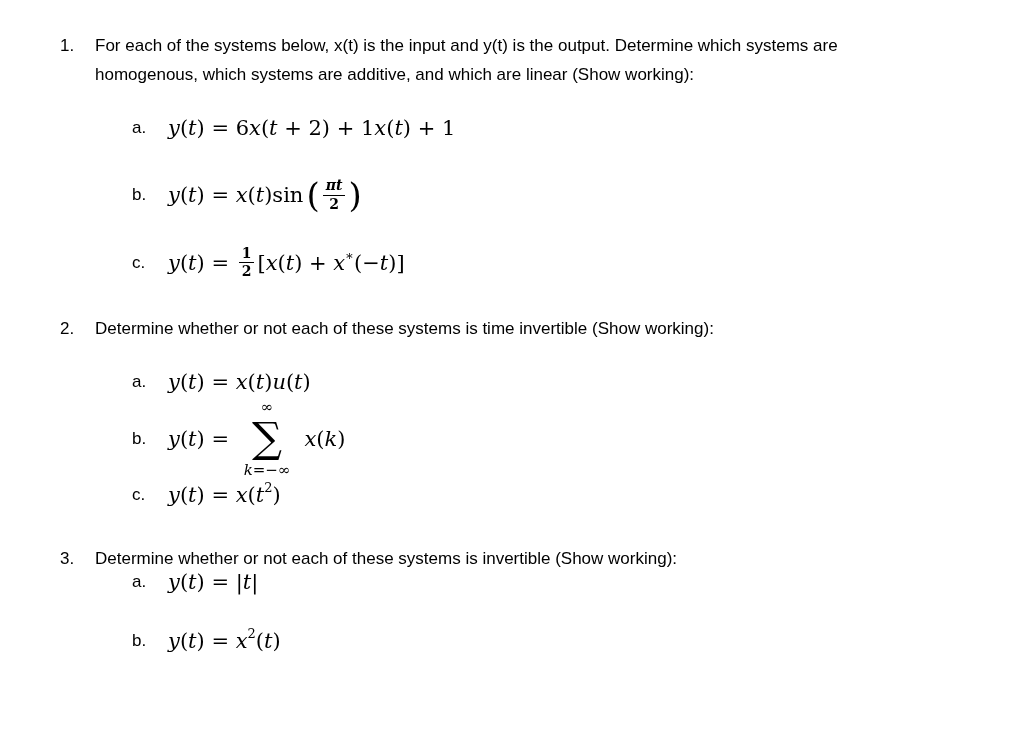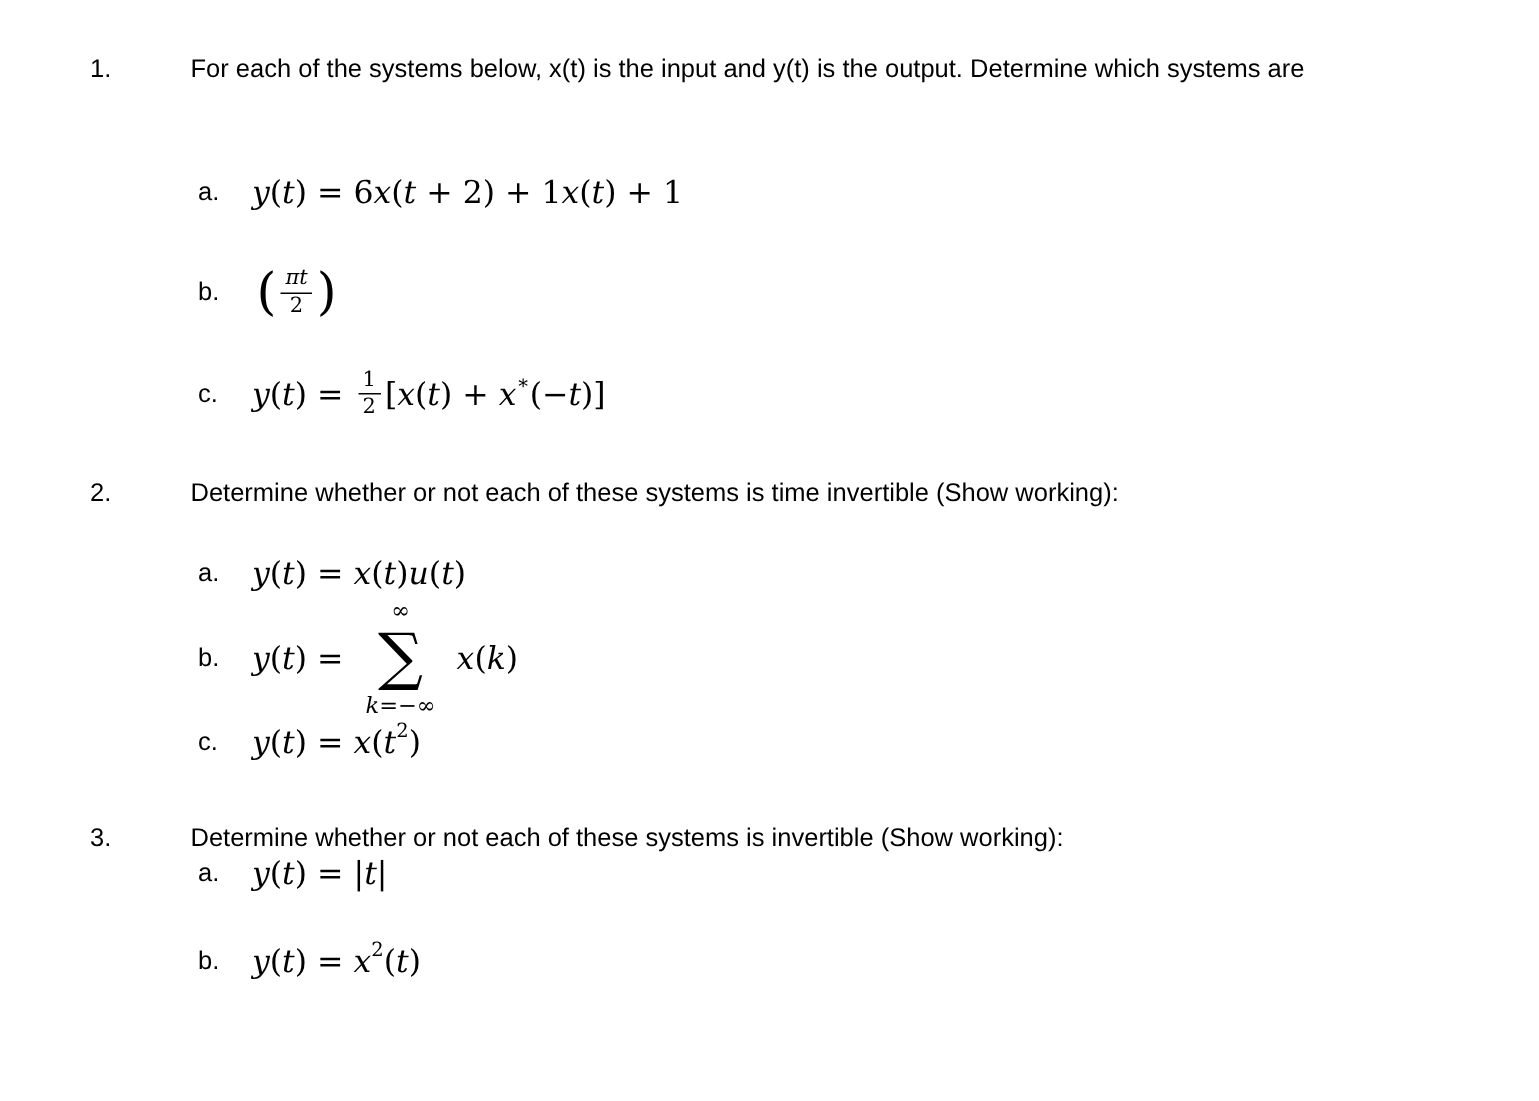--- a/index.html
+++ b/index.html
@@ -25,21 +25,20 @@
   .pnum {
     width: 35px;
     flex: 0 0 35px;
     font-size: 17px;
     line-height: 29px;
   }
   .ptext {
     font-size: 17px;
     line-height: 29px;
     max-width: 920px;
-    margin-left: 32px;
   }
   .item {
     position: absolute;
     left: 132px;
     display: flex;
     align-items: center;
   }
   .ilabel {
     width: 36px;
     flex: 0 0 36px;
@@ -55,20 +54,21 @@
   .run-i { font-style: italic; }
   .run-r { font-style: normal; }
   .frac {
     display: inline-flex;
     flex-direction: column;
     text-align: center;
     font-size: 14px;
     line-height: 1.1;
     margin: 0 3px;
     vertical-align: middle;
+    font-weight: bold;
   }
   .frac .num { padding: 0 3px 1px 3px; }
   .frac .den { border-top: 1.4px solid #000; padding: 1px 3px 0 3px; }
   .bigp {
     font-size: 34px;
     line-height: 44px;
     font-family: "DejaVu Serif", serif;
   }
   .bigp.left { margin-left: 3px; }
   .sum {
@@ -91,31 +91,33 @@
 </style>
 </head>
 <body>
 
 <div class="page">
 
   <div class="prob" style="top:31px">
     <span class="pnum">1.</span>
     <div class="ptext">
       <div>For each of the systems below, x(t) is the input and y(t) is the output. Determine which systems are</div>
+      <div>homogenous, which systems are additive, and which are linear (Show working):</div>
     </div>
   </div>
 
   <div class="item" style="top:116px">
     <span class="ilabel">a.</span>
     <span class="math"><span class="run-i">y</span><span class="run-r">(</span><span class="run-i">t</span><span class="run-r">) = 6</span><span class="run-i">x</span><span class="run-r">(</span><span class="run-i">t</span><span class="run-r"> + 2) + 1</span><span class="run-i">x</span><span class="run-r">(</span><span class="run-i">t</span><span class="run-r">) + 1</span></span>
   </div>
 
   <div class="item" style="top:173px">
     <span class="ilabel">b.</span>
     <span class="math">
+      <span><span class="run-i">y</span><span class="run-r">(</span><span class="run-i">t</span><span class="run-r">) = </span><span class="run-i">x</span><span class="run-r">(</span><span class="run-i">t</span><span class="run-r">)sin</span></span>
       <span class="bigp left">(</span>
       <span class="frac">
         <span class="num"><span class="run-i">πt</span></span>
         <span class="den"><span class="run-r">2</span></span>
       </span>
       <span class="bigp">)</span>
     </span>
   </div>
 
   <div class="item" style="top:246px">

